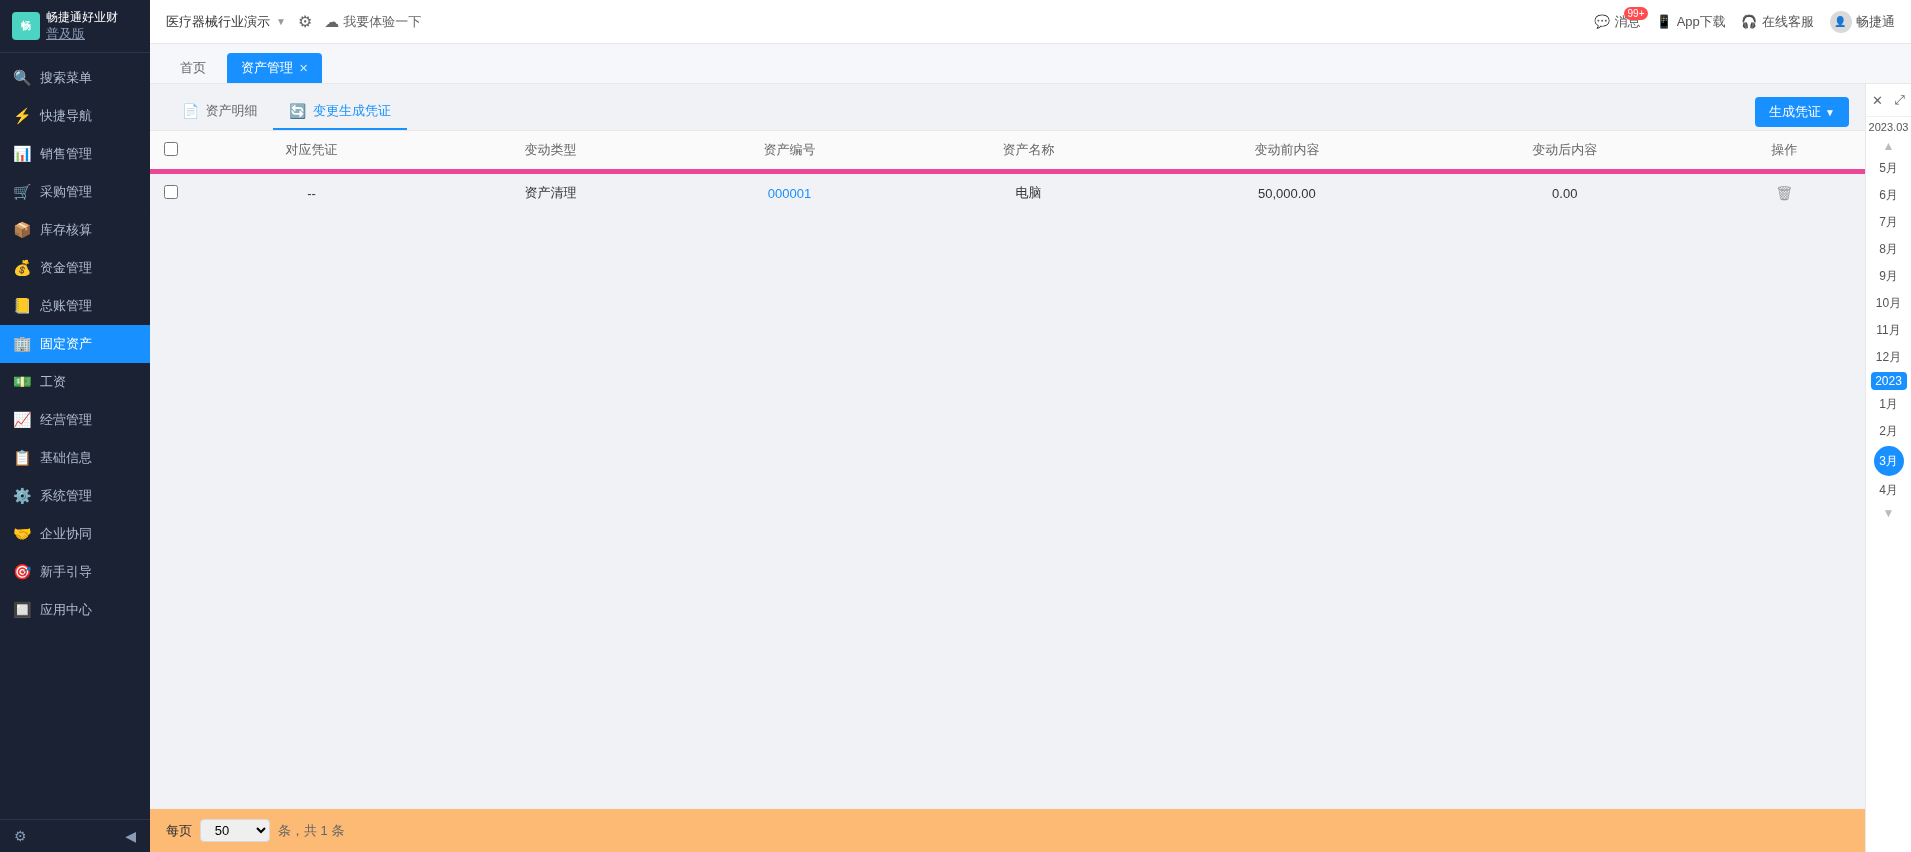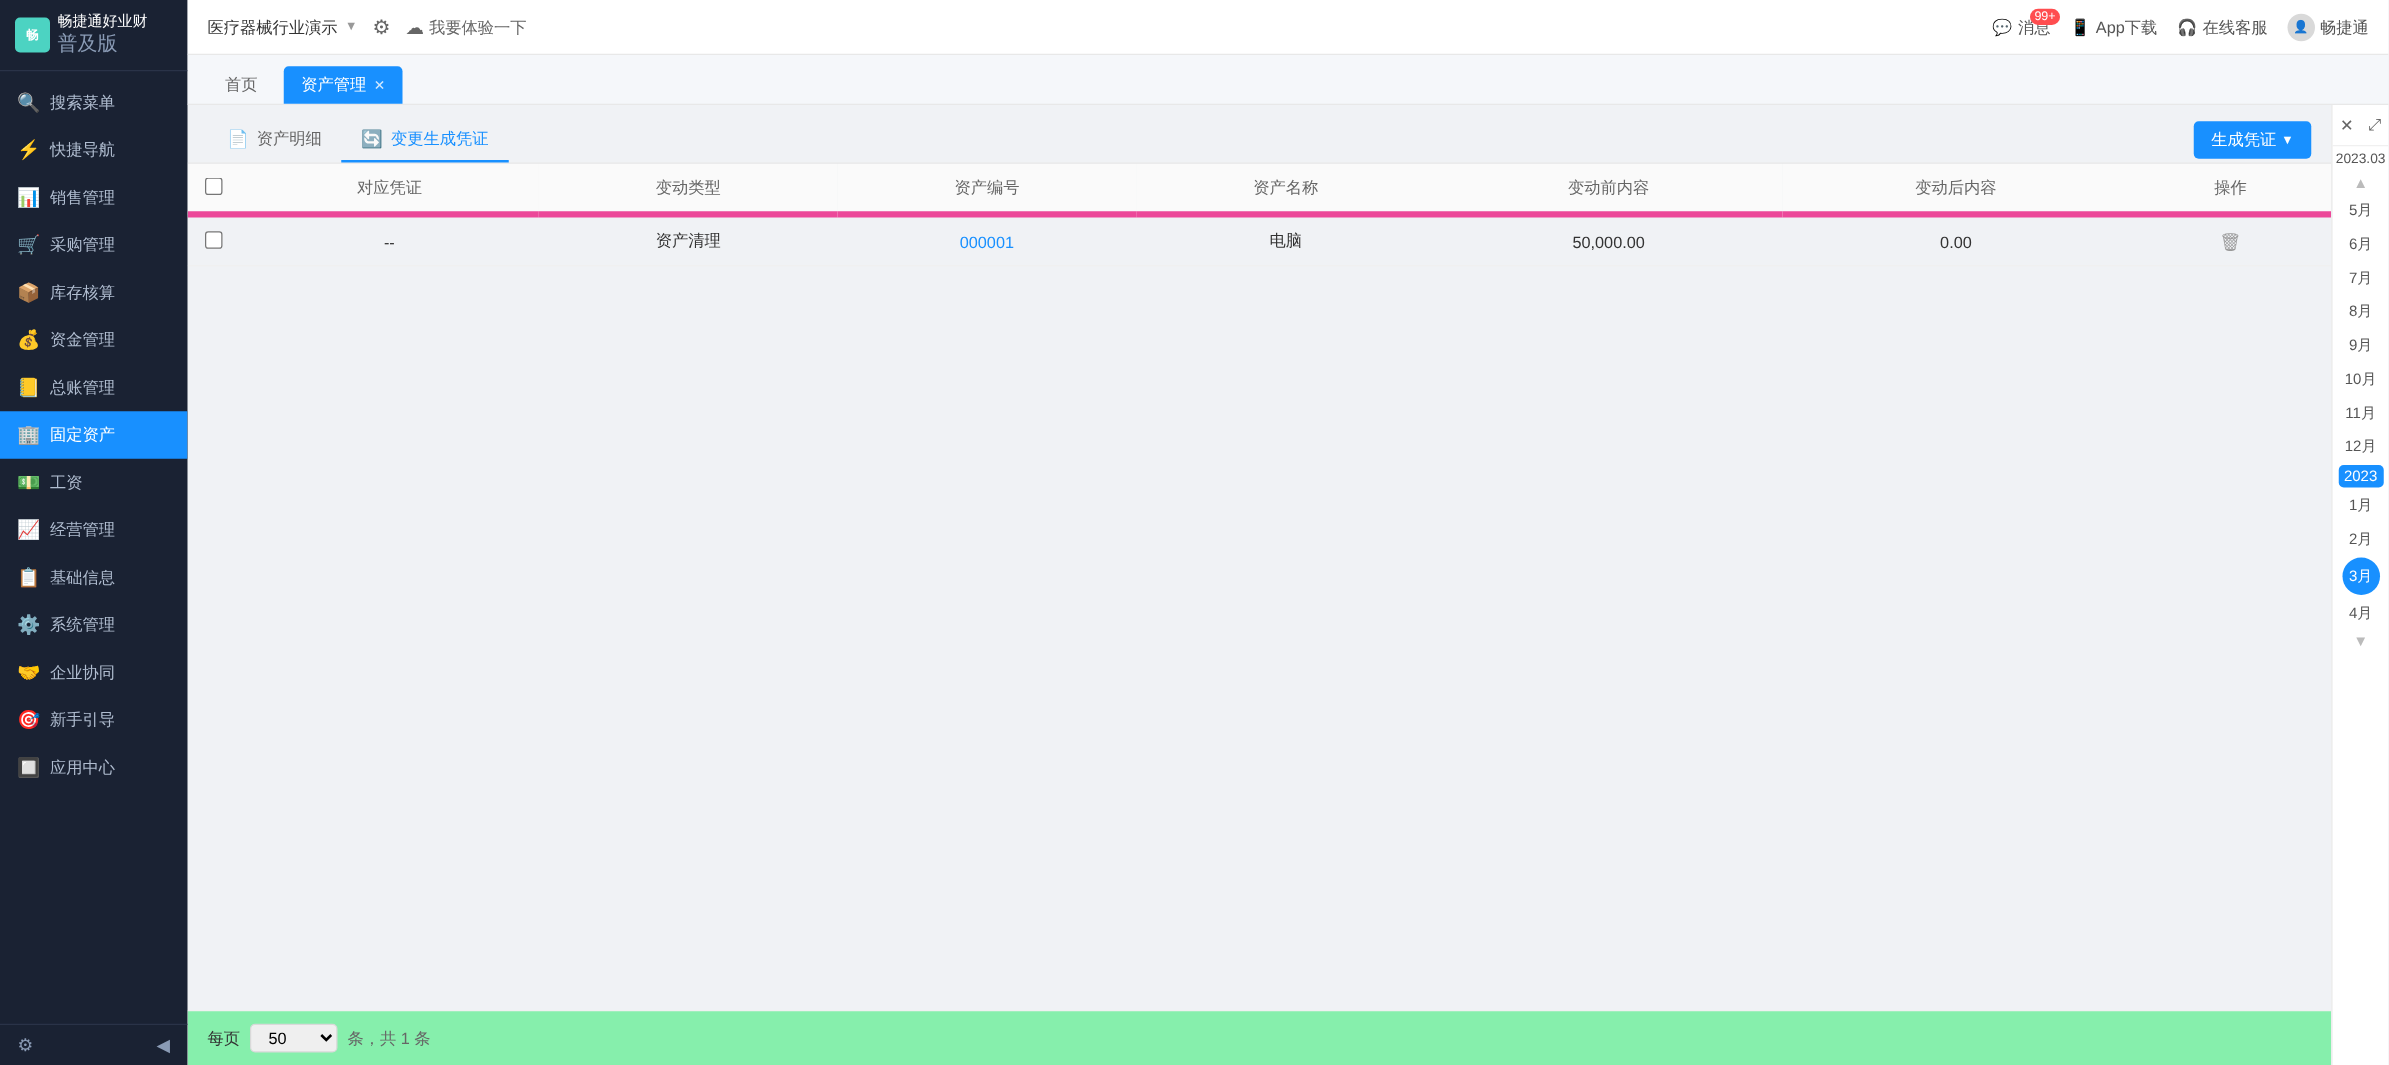--- a/index.html
+++ b/index.html
@@ -3,21 +3,21 @@
   <meta charset="utf-8">
   <style>
     * { box-sizing: border-box; margin: 0; padding: 0; }
     body { font-family: "Microsoft YaHei", "PingFang SC", sans-serif; font-size: 13px; color: #333; background: #f0f2f5; display: flex; height: 852px; overflow: hidden; }
 
     
     .sidebar { width: 150px; background: #1a2233; display: flex; flex-direction: column; height: 100%; flex-shrink: 0; }
     .sidebar-logo { padding: 10px 12px; display: flex; align-items: center; gap: 6px; border-bottom: 1px solid #2a3348; }
     .sidebar-logo-icon { width: 28px; height: 28px; background: #4cd3c2; border-radius: 4px; display: flex; align-items: center; justify-content: center; color: white; font-size: 10px; font-weight: bold; }
     .sidebar-logo-text { color: #fff; font-size: 12px; line-height: 1.3; }
-    .sidebar-logo-text .sub { font-size: 16px; color: #8a9bb5; }
+    .sidebar-logo-text .sub { font-size: 13px; color: #8a9bb5; text-decoration: underline; }
     .sidebar-scroll { flex: 1; overflow-y: auto; padding: 6px 0; }
     .sidebar-scroll::-webkit-scrollbar { width: 4px; }
     .sidebar-scroll::-webkit-scrollbar-thumb { background: #3a4558; border-radius: 2px; }
     .sidebar-item { display: flex; align-items: center; gap: 8px; padding: 10px 14px; color: #b0bdd0; cursor: pointer; font-size: 13px; transition: background 0.2s; }
     .sidebar-item.active { background: #1890ff; color: #fff; }
     .sidebar-item-icon { width: 18px; height: 18px; display: flex; align-items: center; justify-content: center; font-size: 15px; }
     .sidebar-bottom { padding: 8px 14px; display: flex; align-items: center; justify-content: space-between; border-top: 1px solid #2a3348; }
     .sidebar-bottom-icon { color: #8a9bb5; cursor: pointer; font-size: 14px; }
 
     
@@ -57,21 +57,21 @@
     .table-wrap { flex: 1; overflow: auto; padding: 0; }
     table { width: 100%; border-collapse: collapse; font-size: 13px; }
     thead tr { background: #fafafa; }
     th { padding: 10px 14px; text-align: center; color: #666; font-weight: normal; border-bottom: 5px solid #ec4899; white-space: nowrap; }
     td { padding: 10px 14px; text-align: center; border-bottom: 1px solid #f0f0f0; color: #333; }
     .checkbox-cell { width: 40px; }
     .checkbox { width: 14px; height: 14px; border: 1px solid #d9d9d9; border-radius: 2px; cursor: pointer; }
     .delete-icon { color: #999; cursor: pointer; font-size: 14px; }
 
     
-    .pagination { padding: 10px 16px; display: flex; align-items: center; gap: 8px; border-top: 1px solid #f0f0f0; flex-shrink: 0; background: #86efac; }
+    .pagination { padding: 10px 16px; display: flex; align-items: center; gap: 8px; border-top: 1px solid #f0f0f0; flex-shrink: 0; background: #fdba74; }
     .page-size-select { border: 1px solid #d9d9d9; border-radius: 4px; padding: 2px 20px 2px 6px; font-size: 13px; cursor: pointer; text-align: center; }
     .page-info { color: #666; font-size: 13px; }
 
     
     .right-panel { width: 46px; background: #fff; border-left: 1px solid #e8e8e8; display: flex; flex-direction: column; align-items: center; padding: 8px 0; position: relative; flex-shrink: 0; }
     .right-panel-header { display: flex; align-items: center; justify-content: space-between; width: 100%; padding: 0 6px 8px; border-bottom: 1px solid #f0f0f0; }
     .right-panel-close { font-size: 13px; cursor: pointer; color: #666; }
     .right-panel-expand { font-size: 13px; cursor: pointer; color: #666; }
     .right-panel-content { display: flex; flex-direction: column; align-items: center; width: 100%; overflow-y: auto; flex: 1; }
     .month-item { width: 36px; padding: 4px 2px; text-align: center; font-size: 12px; color: #555; cursor: pointer; border-radius: 50%; margin: 1px auto; }

